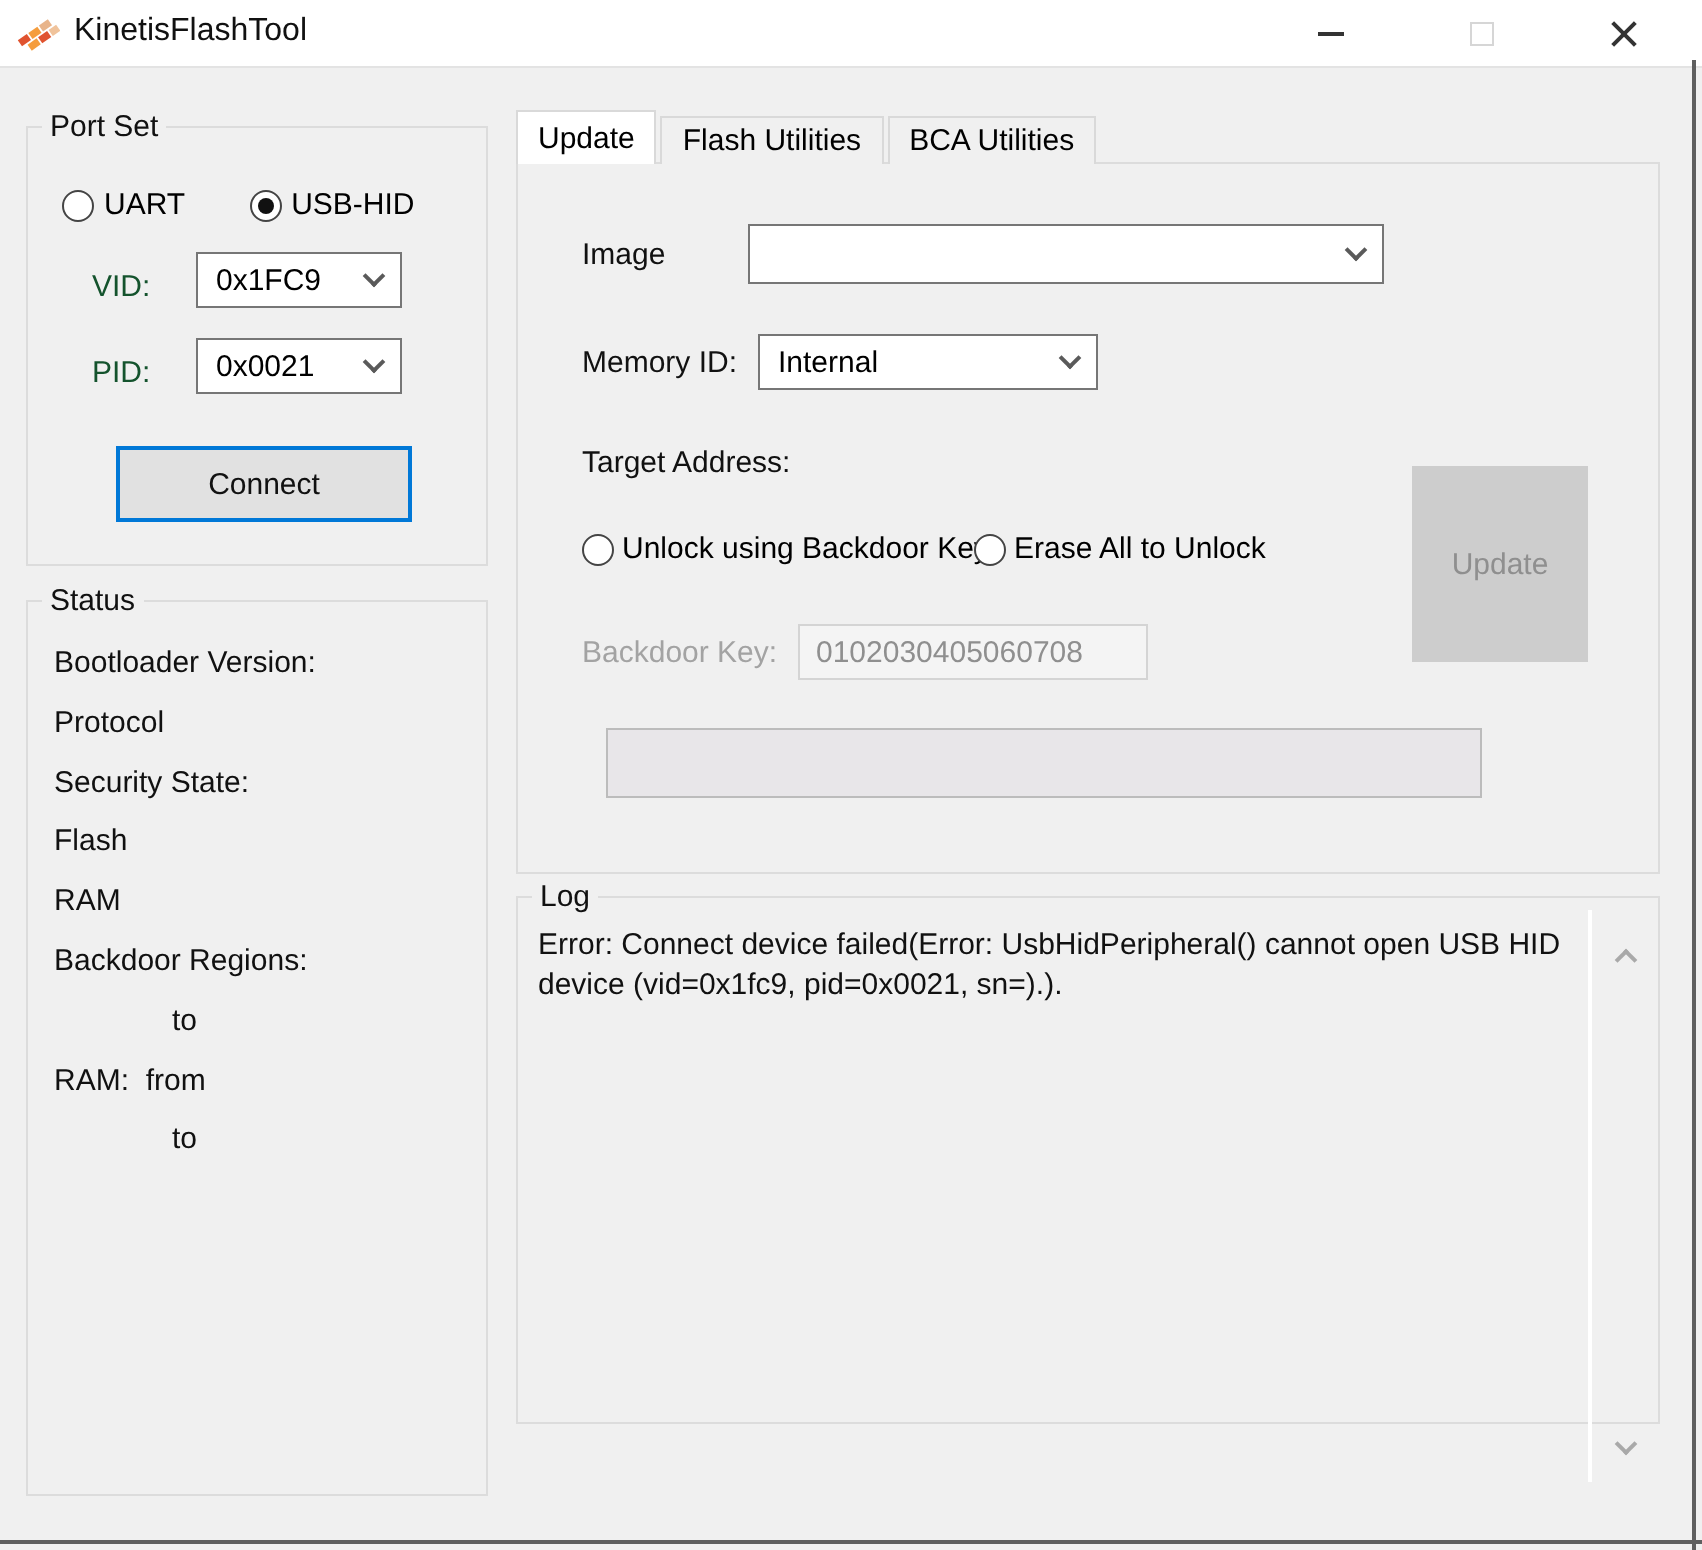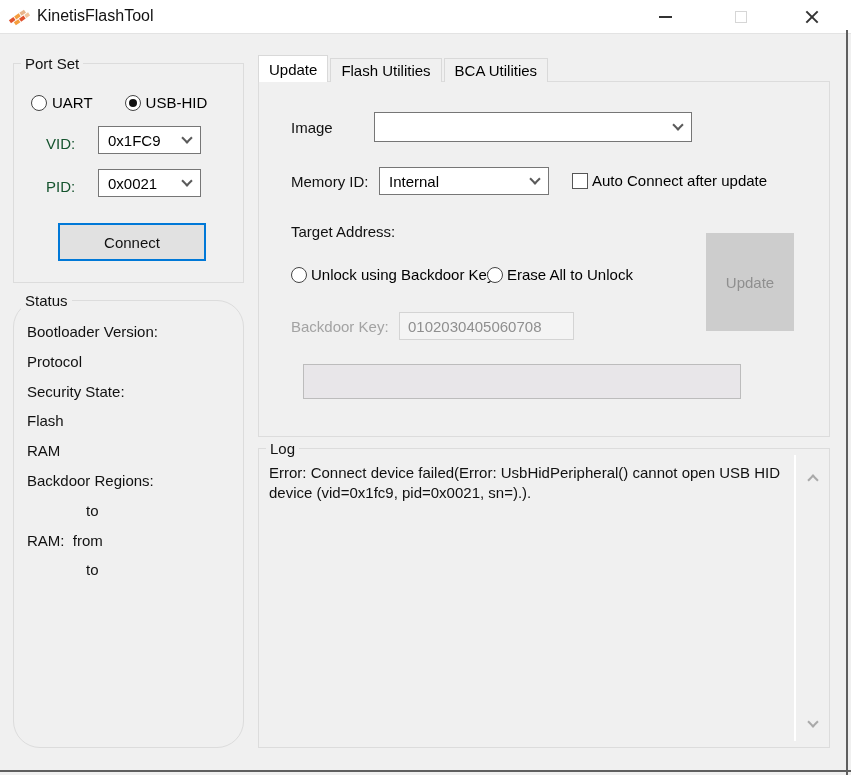--- a/index.html
+++ b/index.html
@@ -25,22 +25,22 @@
 
   
   .edge-right { position:absolute; right:3px; top:30px; width:2px; height:745px; background:#5f5f5f; }
   .edge-bottom { position:absolute; left:0; top:770px; width:851px; height:2px; background:#5f5f5f; }
 
   
   .groupbox { position:absolute; border:1px solid #dcdcdc; }
   .groupbox > .legend { position:absolute; top:-9px; left:7px; background:#f0f0f0; padding:0 4px; font-size:15px; color:#111; line-height:17px; }
 
   .portset { left:13px; top:63px; width:231px; height:220px; }
-  .statusbox { left:13px; top:300px; width:231px; height:448px;border-radius:27px; }
-  .logbox { left:258px; top:448px; width:572px; height:300px; }
+  .statusbox { left:13px; top:300px; width:231px; height:448px; }
+  .logbox { left:258px; top:448px; width:572px; height:264px; }
 
   
   .radio { width:16px; height:16px; border:1px solid #444; border-radius:50%; background:#fff; display:inline-block; position:relative; flex:none; }
   .radio.selected::after { content:""; position:absolute; left:3px; top:3px; width:8px; height:8px; border-radius:50%; background:#111; }
   .checkbox { width:16px; height:16px; border:1px solid #555; background:#fff; display:inline-block; flex:none; }
 
   
   .radio-row { position:absolute; left:17px; top:30px; display:flex; align-items:center; }
   .radio-row .lbl { margin-left:5px; }
   .radio-gap { width:32px; }
@@ -172,24 +172,20 @@
     <div class="combo image-combo">
       <span class="val"></span>
       <span class="chev"></span>
     </div>
 
     <div class="u-label" style="left:32px; top:91px;">Memory ID:</div>
     <div class="combo memory-combo">
       <span class="val">Internal</span>
       <span class="chev"></span>
     </div>
-    <div class="check-row">
-      <span class="checkbox"></span>
-      <span class="lbl">Auto Connect after update</span>
-    </div>
 
     <div class="u-label" style="left:32px; top:141px;">Target Address:</div>
 
     <div class="uradio" style="left:32px; top:184px;">
       <span class="radio"></span>
       <span class="lbl">Unlock using Backdoor Key</span>
     </div>
     <div class="uradio" style="left:228px; top:184px;">
       <span class="radio"></span>
       <span class="lbl">Erase All to Unlock</span>

